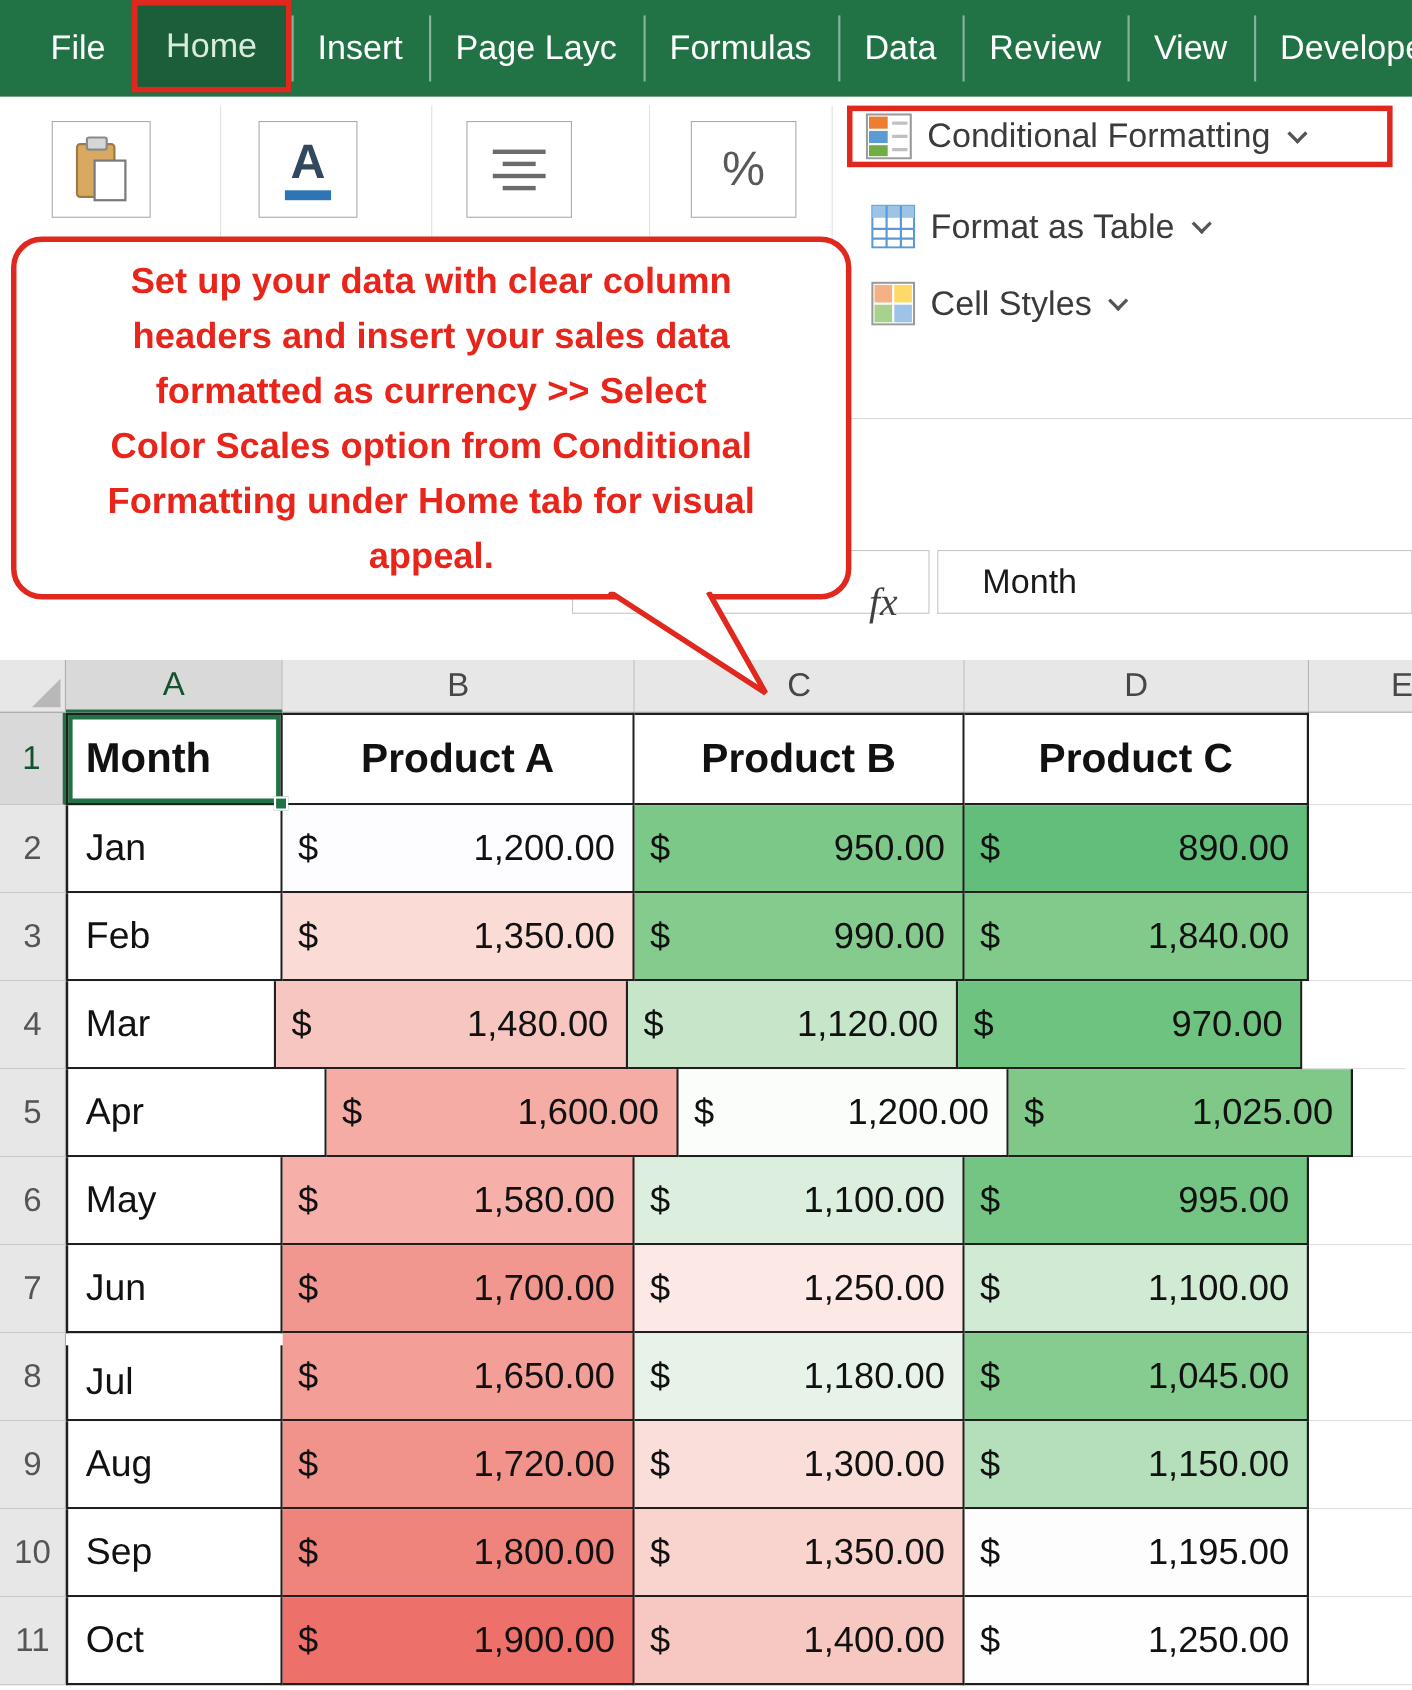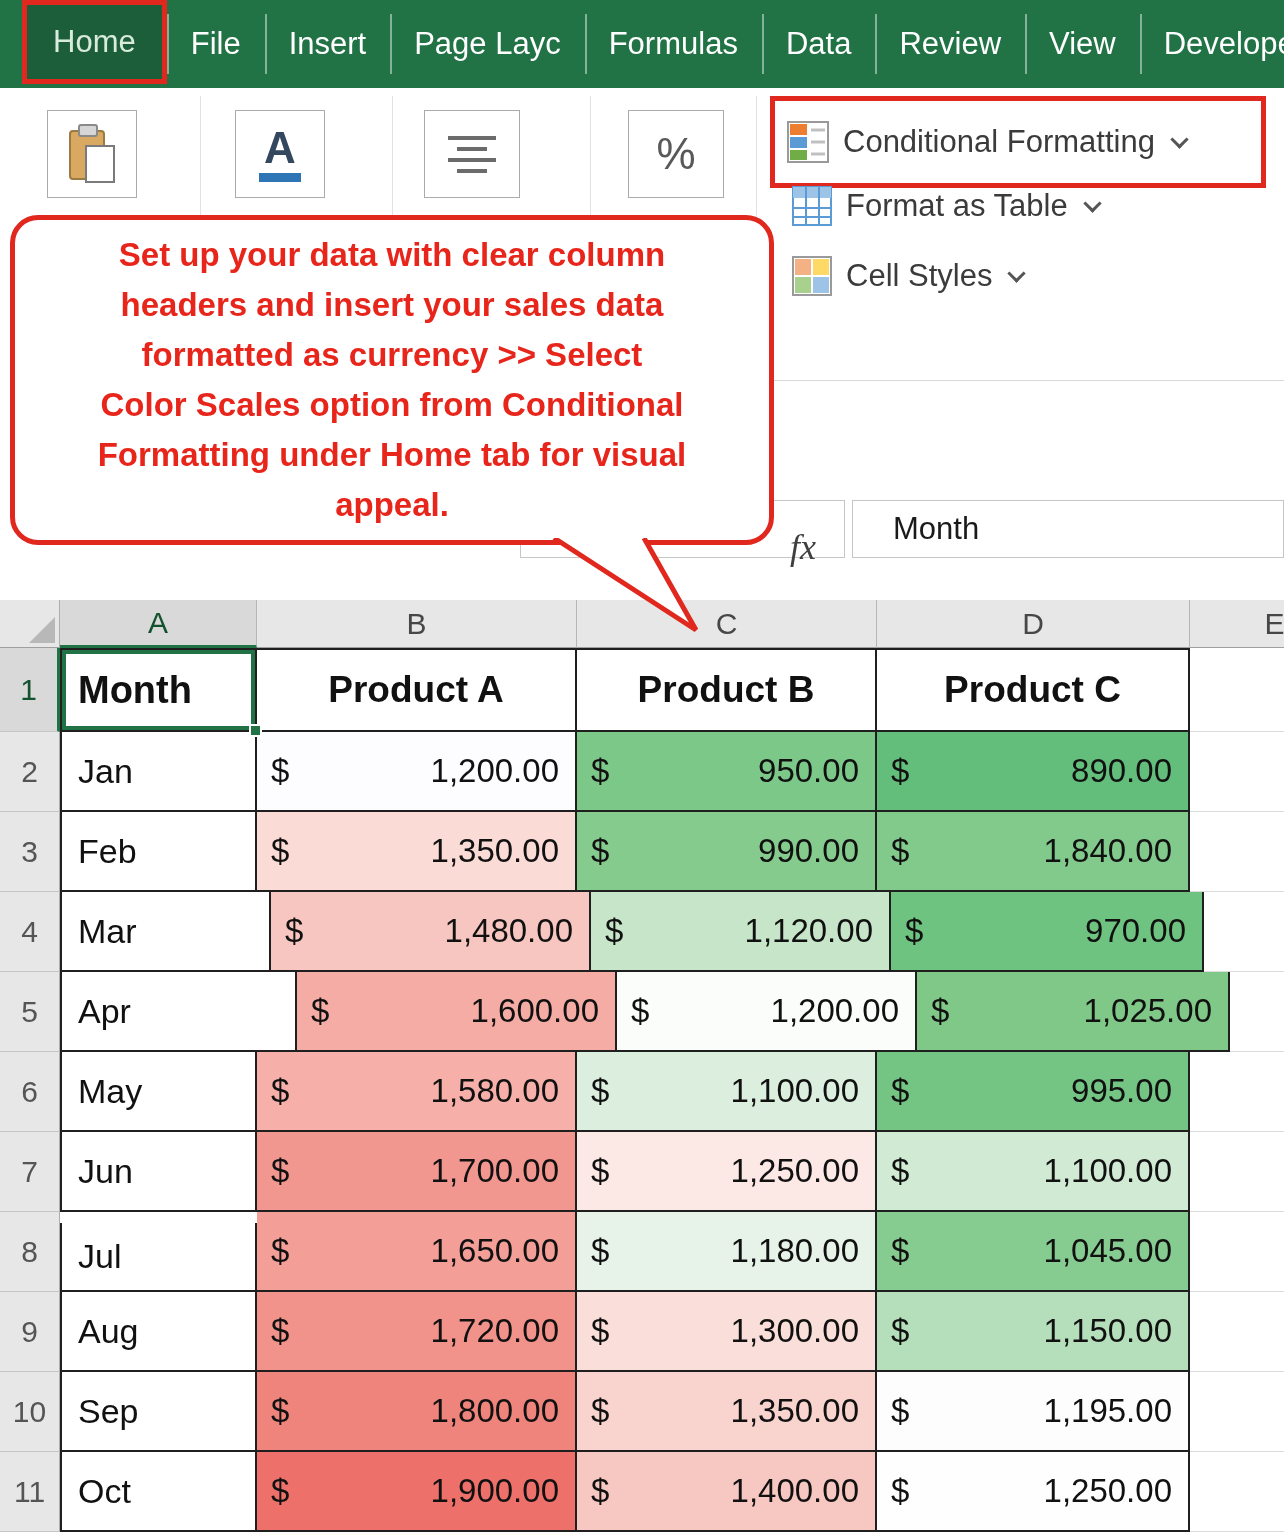--- a/index.html
+++ b/index.html
@@ -20,21 +20,21 @@
   #btn-paste   { left: 47px;  top: 22px; width: 90px; height: 88px; }
   #btn-font    { left: 235px; top: 22px; width: 90px; height: 88px; }
   #btn-align   { left: 424px; top: 22px; width: 96px; height: 88px; }
   #btn-percent { left: 628px; top: 22px; width: 96px; height: 88px; font-size: 44px; color: #595959; }
   .font-a { font-size: 44px; font-weight: bold; color: #33485e; line-height: 44px; }
   .font-bar { width: 42px; height: 9px; background: #2E75B6; margin-top: 3px; }
   .align-bars { display: flex; flex-direction: column; align-items: center; gap: 7px; }
   .align-bars i { display: block; height: 4px; background: #6b6b6b; }
   .ab-w { width: 48px; } .ab-n { width: 30px; }
 
-  #cf-box { position: absolute; left: 770px; top: 8px; width: 496px; height: 92px; border: 5px solid #E0281E; background: #fff; display: flex; align-items: center; gap: 14px; padding: 0 10px 0 12px; }
+  #cf-box { position: absolute; left: 770px; top: 8px; width: 496px; height: 56px; border: 5px solid #E0281E; background: #fff; display: flex; align-items: center; gap: 14px; padding: 0 10px 0 12px; }
   .rib-row { position: absolute; display: flex; align-items: center; gap: 14px; text-align: center; }
   #fat-row { left: 792px; top: 98px; }
   #cs-row  { left: 792px; top: 168px; }
   .rib-label { font-size: 31px; color: #3b3b3b; white-space: nowrap; }
   .chev { width: 13px; height: 13px; border-right: 3px solid #555; border-bottom: 3px solid #555; transform: rotate(45deg); margin-left: 4px; margin-top: -6px; flex: 0 0 auto; }
   #styles-label { position: absolute; left: 880px; top: 238px; width: 290px; text-align: center; font-size: 28px; color: #3f3f3f; }
   #styles-underline { position: absolute; left: 770px; top: 292px; width: 514px; height: 1px; background: #d9d9d9; }
 
   
   .fbar-box { position: absolute; top: 500px; height: 58px; background: #fff; border: 1px solid #c6c6c6; display: flex; align-items: center; }
@@ -67,22 +67,22 @@
   .selected-cell { box-shadow: inset 0 0 0 4px #217346; position: relative; }
   .fill-handle { position: absolute; right: -7px; bottom: -7px; width: 13px; height: 13px; background: #217346; border: 2px solid #fff; }
 </style>
 </head>
 <body>
 
 <div id="screen">
 
   <div id="topbar">
     <div style="display:flex;">
+        <div class="tab">File</div>
         <div class="tab tab-hot">Home</div>
-        <div class="tab">File</div>
         <div class="tab">Insert</div>
         <div class="tab">Page Layc</div>
         <div class="tab">Formulas</div>
         <div class="tab">Data</div>
         <div class="tab">Review</div>
         <div class="tab">View</div>
         <div class="tab">Develope</div>
       </div>
   </div>
 
@@ -223,21 +223,21 @@
             <span class="val">990.00</span>
           </div>
           <div class="cell cur" style="width: 313px; background: rgb(130, 201, 140);">
             <span class="dollar">$</span>
             <span class="val">1,840.00</span>
           </div>
           <div class="e-cell" style="width: 94px; height: 80px;"></div>
         </div>
         <div class="row" style="height: 80px;">
           <div class="rownum">4</div>
-          <div class="cell month-cell" style="width: 211px;">Mar</div>
+          <div class="cell month-cell" style="width: 191px;">Mar</div>
           <div class="cell cur" style="width: 320px; background: rgb(248, 198, 192);">
             <span class="dollar">$</span>
             <span class="val">1,480.00</span>
           </div>
           <div class="cell cur" style="width: 300px; background: rgb(198, 229, 201);">
             <span class="dollar">$</span>
             <span class="val">1,120.00</span>
           </div>
           <div class="cell cur" style="width: 313px; background: rgb(111, 195, 129);">
             <span class="dollar">$</span>

